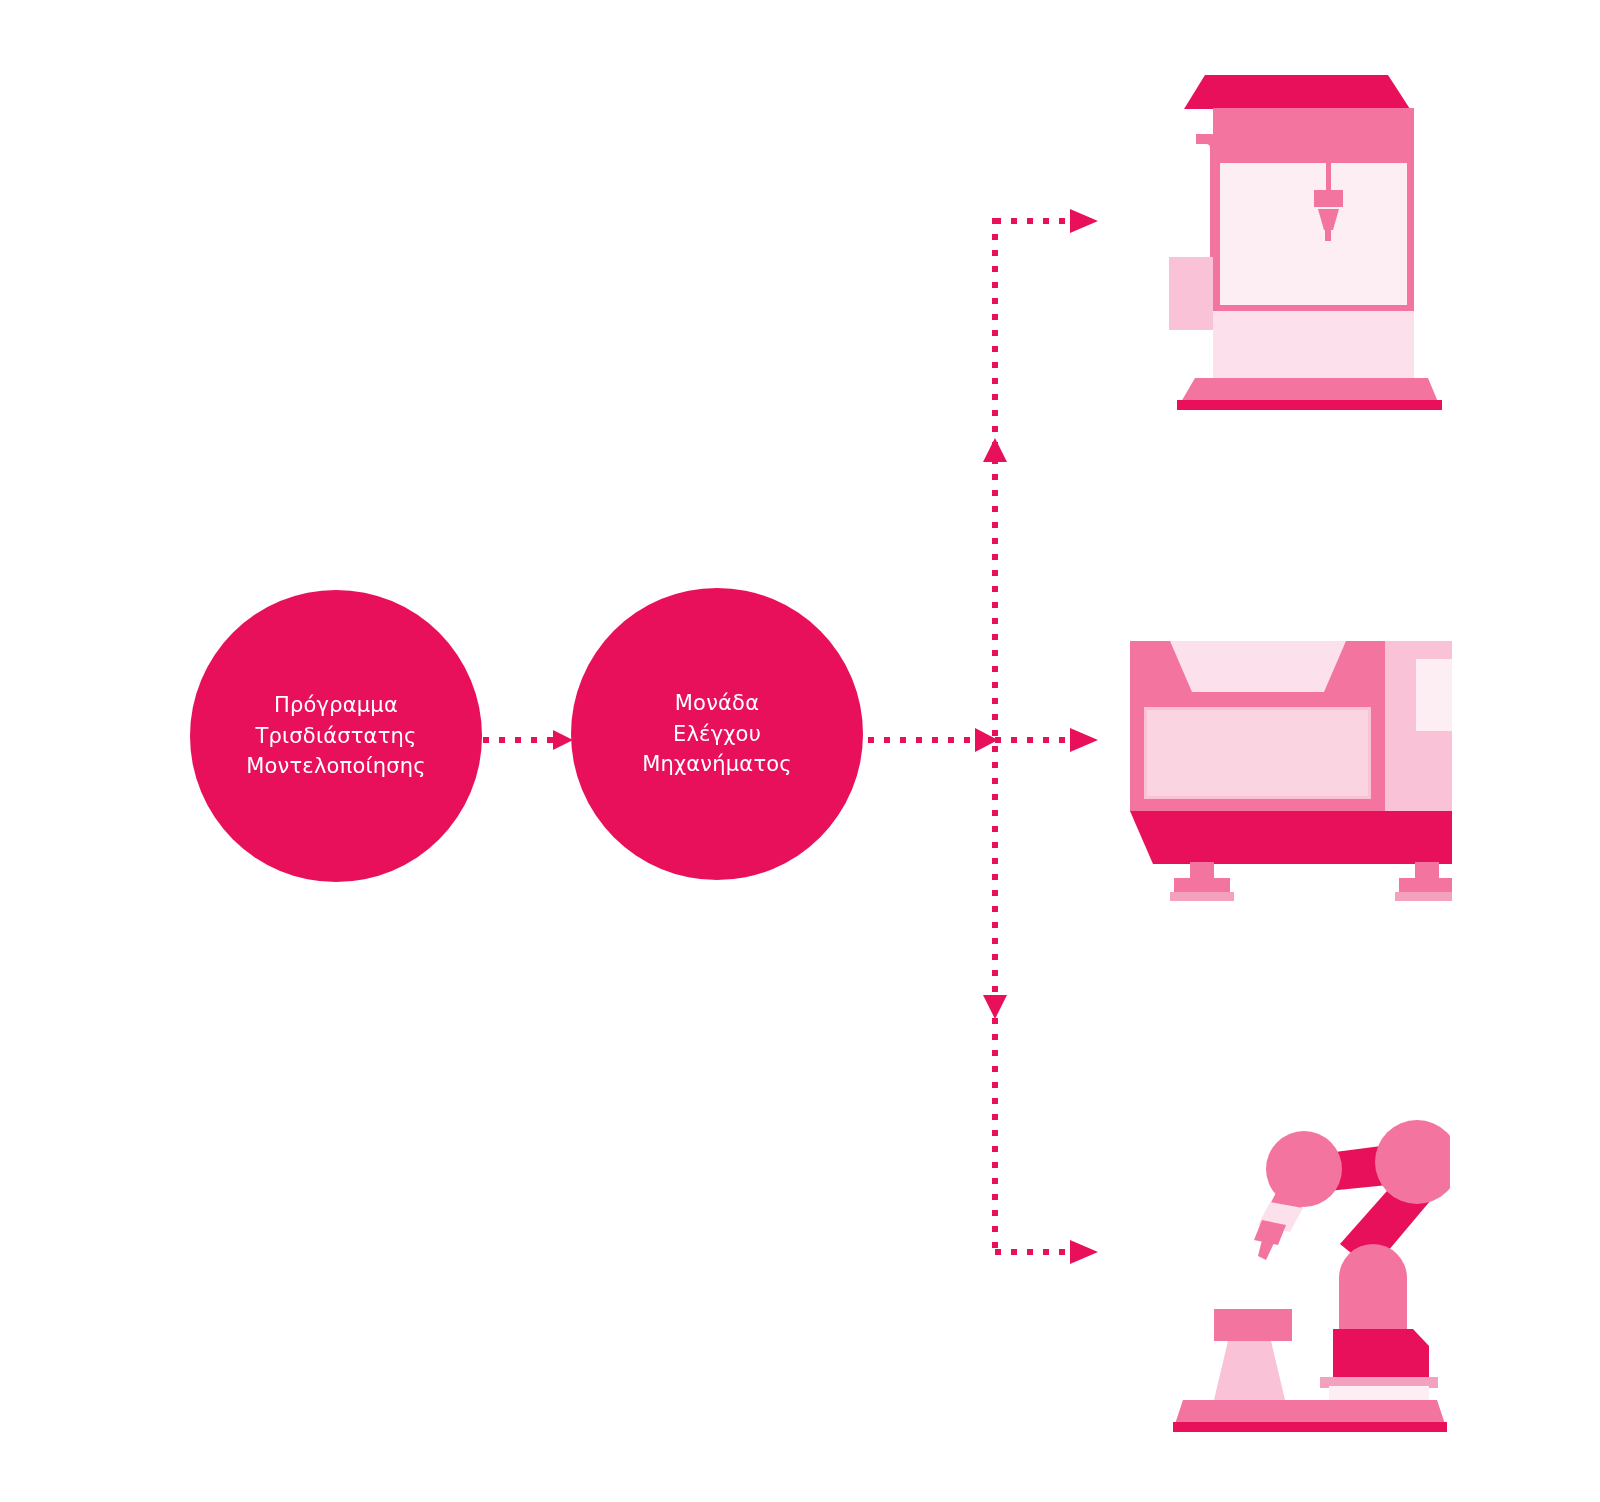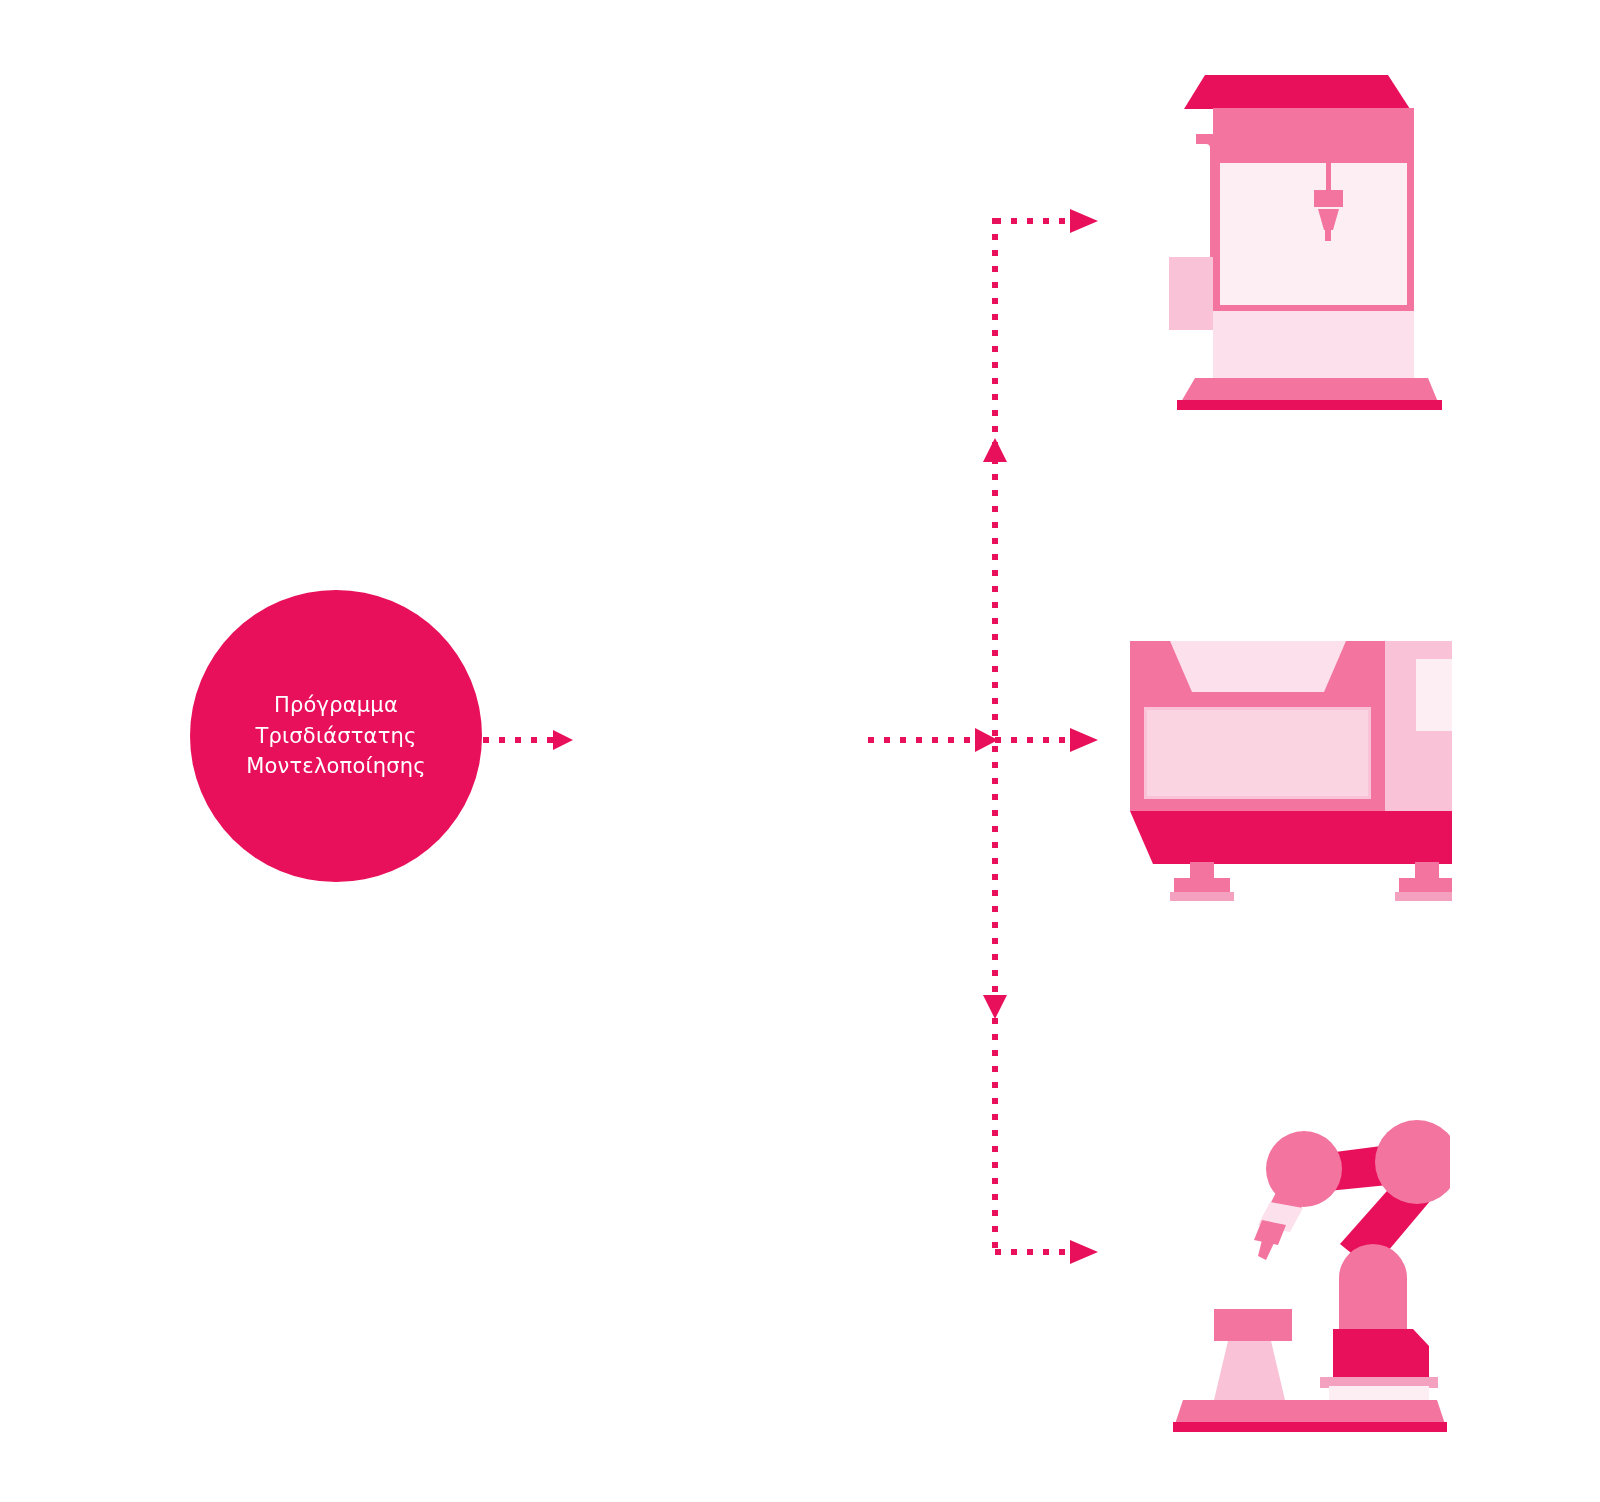--- a/index.html
+++ b/index.html
@@ -111,20 +111,25 @@
       <path d="M1070,1240 L1098,1252 L1070,1264 Z" fill="#e8105a"></path>
     </g>
   </svg>
 
   <div class="node-circle" id="node-modeling">
     <div class="node-label">Πρόγραμμα
 Τρισδιάστατης
 Μοντελοποίησης</div>
   </div>
 
+  <div class="node-circle" id="node-controller">
+    <div class="node-label">Μονάδα
+Ελέγχου
+Μηχανήματος</div>
+  </div>
 
   <div class="icon-wrap" id="icon-printer">
     <svg viewBox="0 0 310 370">
 
       <path d="M56,82 h16 a10,10 0 0 1 10,10 v118 h-12 V96 a4,4 0 0 0 -4,-4 h-10 z" fill="#f2749f"></path>
 
       <rect x="29" y="205" width="58" height="73" fill="#f9c2d6"></rect>
 
       <path d="M65,23 L248,23 L270,57 L44,57 Z" fill="#e8105a"></path>
 

